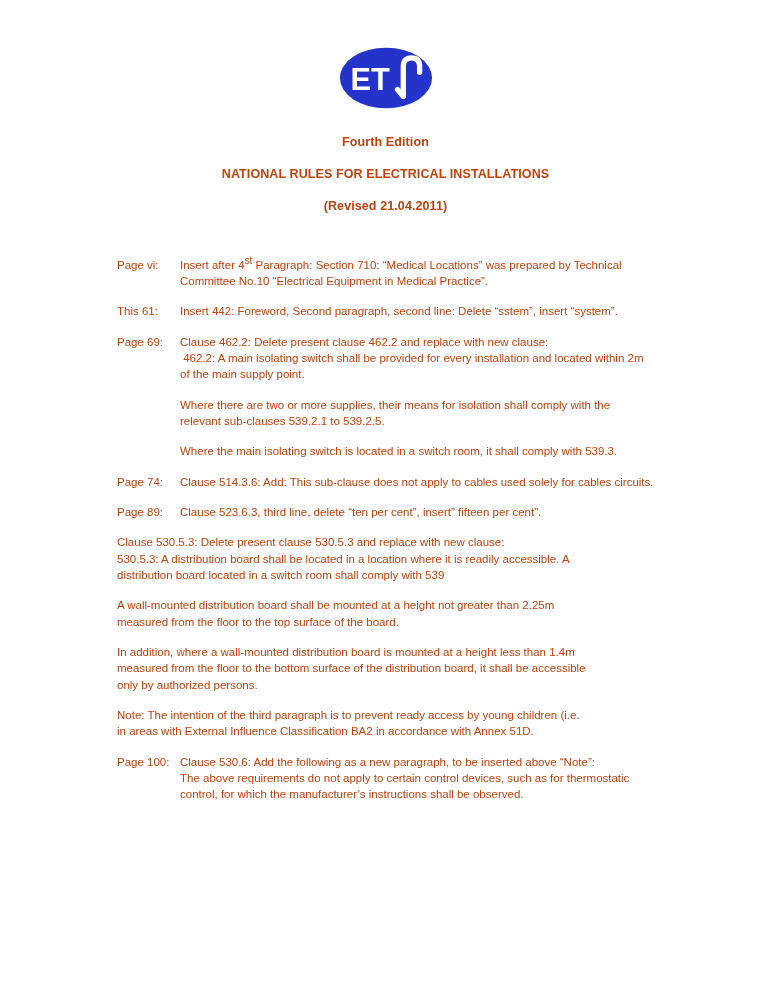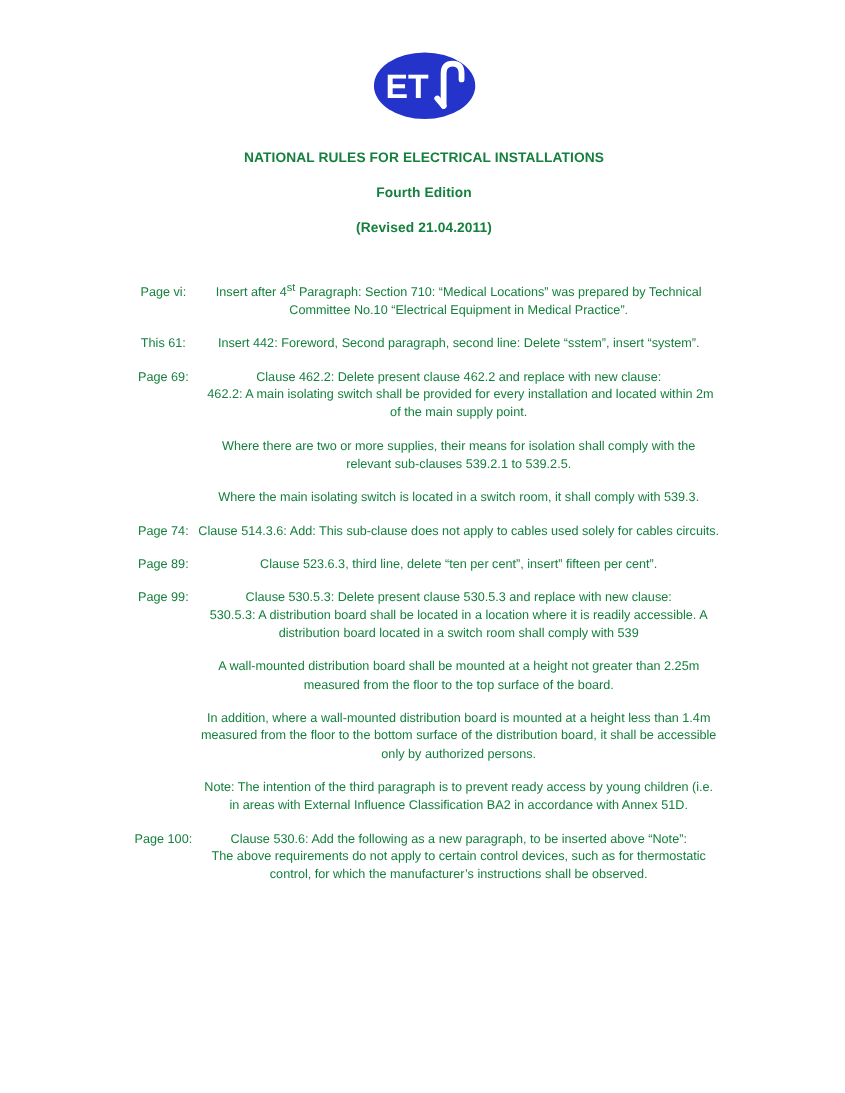--- a/index.html
+++ b/index.html
@@ -1,53 +1,53 @@
 <!DOCTYPE html>
 <html><head>
 <meta charset="utf-8">
 <style>
   html,body{margin:0;padding:0;background:#ffffff;}
   .page{
     width:768px;height:994px;background:#ffffff;margin:0 auto;
     font-family:"Liberation Sans","DejaVu Sans",sans-serif;
-    color:#15803d;position:relative;box-sizing:border-box;
+    color:#c2410c;position:relative;box-sizing:border-box;
     padding:46px 114px 0 117px;
   }
   .logo-wrap{text-align:center;margin:0 0 20px 0;}
   .logo-wrap svg{display:inline-block;}
   .heading{
     text-align:center;font-weight:bold;font-size:12.5px;line-height:1.35;
     margin:0 0 15px 0;letter-spacing:0.1px;
   }
   .heading.tight{margin-bottom:0;}
   .updates-block{margin:0 0 42px 0;}
   .entries{font-size:11.5px;line-height:1.42;}
-  .entry{display:flex;margin:0 0 14px 0;text-align:center;}
+  .entry{display:flex;margin:0 0 14px 0;}
   .entry-label{width:63px;flex:0 0 63px;}
   .entry-body{flex:1;max-width:474px;}
   .entry-body p{margin:0 0 14px 0;white-space:pre-wrap;}
   .entry-body p:last-child{margin-bottom:0;}
   sup{font-size:10px;vertical-align:super;line-height:0;}
 </style>
 </head>
 <body>
 
 <div class="page">
 
   <div class="logo-wrap">
     <svg width="96" height="64" viewBox="0 0 100 66" aria-hidden="true">
       <ellipse cx="50" cy="33" rx="48" ry="31.5" fill="#2433c9"></ellipse>
       <text x="13" y="45" font-family="Liberation Sans, sans-serif" font-size="32" font-weight="bold" fill="#ffffff">ET</text>
       <path d="M68 52 L68 21 Q68 12 76.5 12 Q85 12 85 21 L85 27" fill="none" stroke="#ffffff" stroke-width="5.5" stroke-linecap="round"></path>
       <path d="M68 52 L62 45" fill="none" stroke="#ffffff" stroke-width="5.5" stroke-linecap="round"></path>
     </svg>
   </div>
 
+  <div class="heading">Fourth Edition</div>
   <div class="heading">NATIONAL RULES FOR ELECTRICAL INSTALLATIONS</div>
-  <div class="heading">Fourth Edition</div>
 
   <div class="updates-block">
     <div class="heading tight">(Revised 21.04.2011)</div>
   </div>
 
   <div class="entries">
       <div class="entry">
         <div class="entry-label">Page vi:</div>
         <div class="entry-body">
           <p><span>Insert after 4</span><sup>st</sup><span> Paragraph: Section 710: “Medical Locations” was prepared by Technical Committee No.10 “Electrical Equipment in Medical Practice”.</span></p>
@@ -74,21 +74,20 @@
           <p>Clause 514.3.6: Add: This sub-clause does not apply to cables used solely for cables circuits.</p>
         </div>
       </div>
       <div class="entry">
         <div class="entry-label">Page 89:</div>
         <div class="entry-body">
           <p>Clause 523.6.3, third line, delete “ten per cent”, insert” fifteen per cent”.</p>
         </div>
       </div>
       <div class="entry">
-        <div class="entry-label">Page 99:</div>
         <div class="entry-body">
           <p>Clause 530.5.3: Delete present clause 530.5.3 and replace with new clause:
 530.5.3: A distribution board shall be located in a location where it is readily accessible. A distribution board located in a switch room shall comply with 539</p>
           <p>A wall-mounted distribution board shall be mounted at a height not greater than 2.25m measured from the floor to the top surface of the board.</p>
           <p>In addition, where a wall-mounted distribution board is mounted at a height less than 1.4m measured from the floor to the bottom surface of the distribution board, it shall be accessible only by authorized persons.</p>
           <p>Note: The intention of the third paragraph is to prevent ready access by young children (i.e. in areas with External Influence Classification BA2 in accordance with Annex 51D.</p>
         </div>
       </div>
       <div class="entry">
         <div class="entry-label">Page 100:</div>

